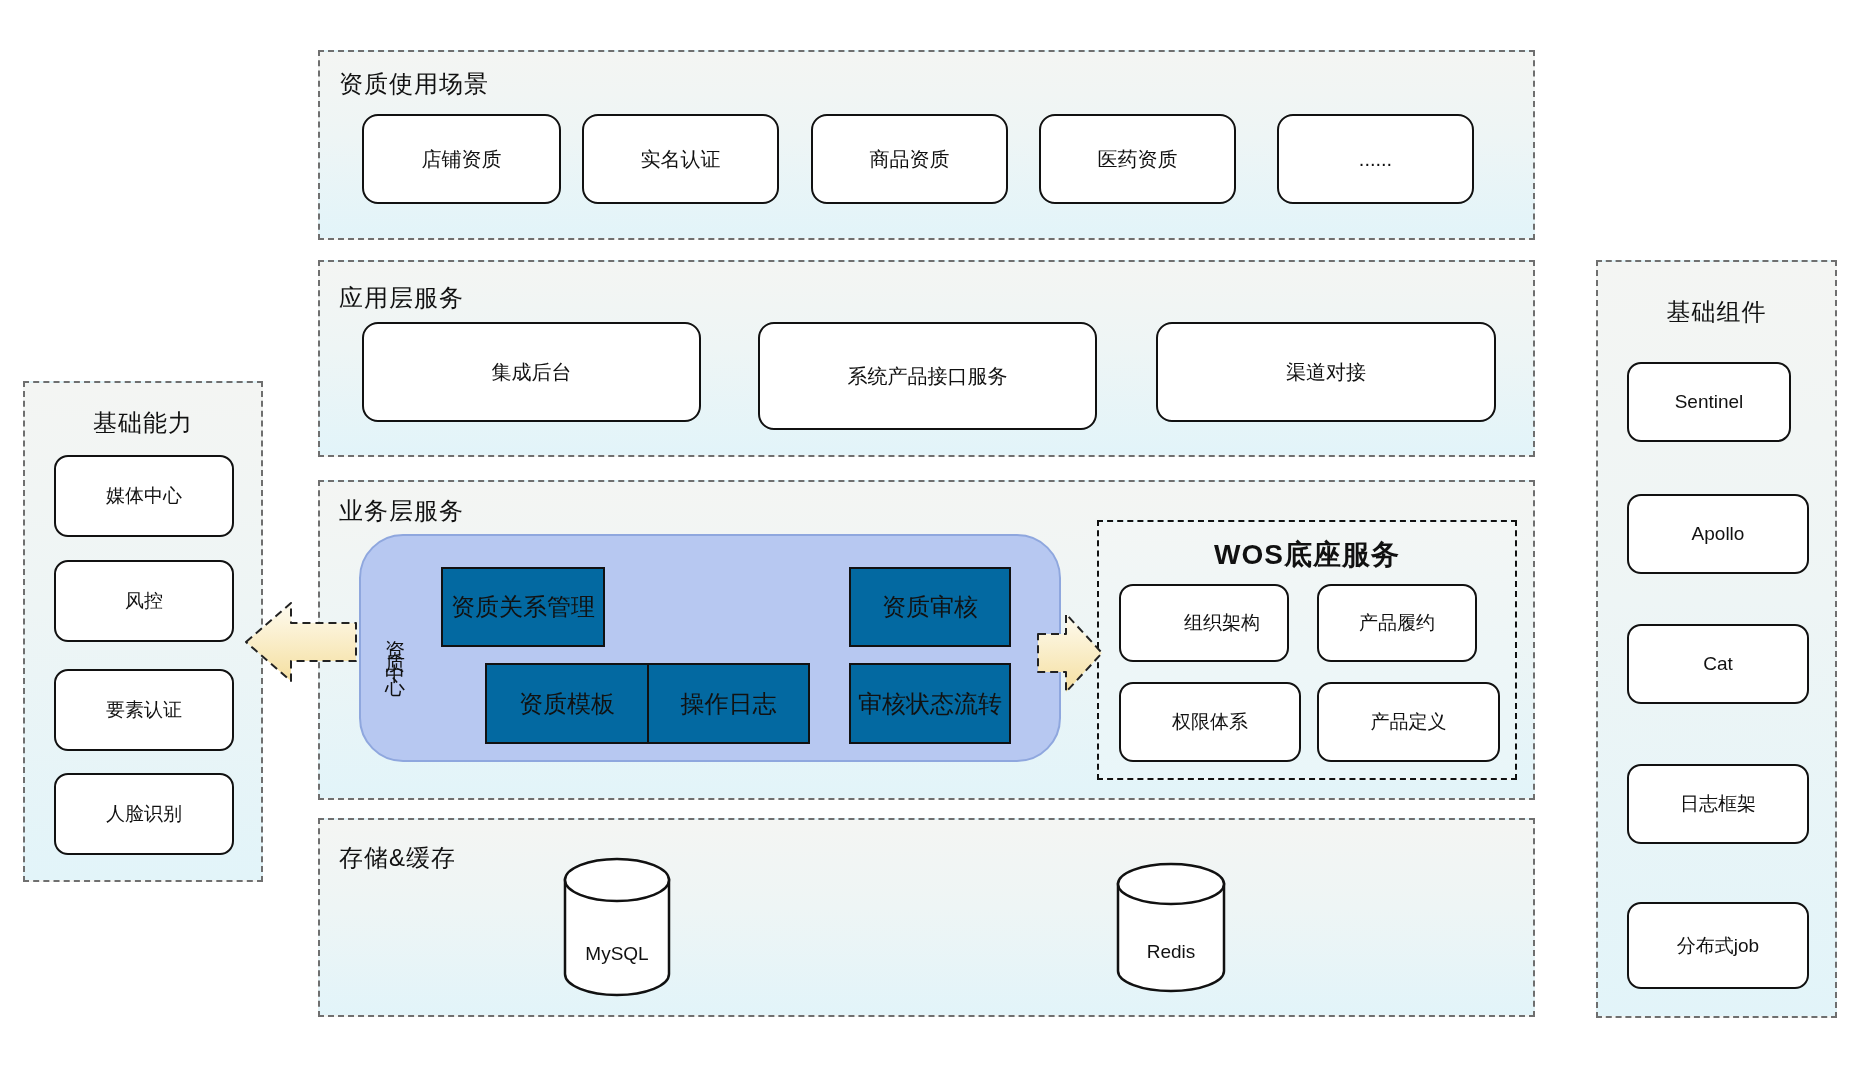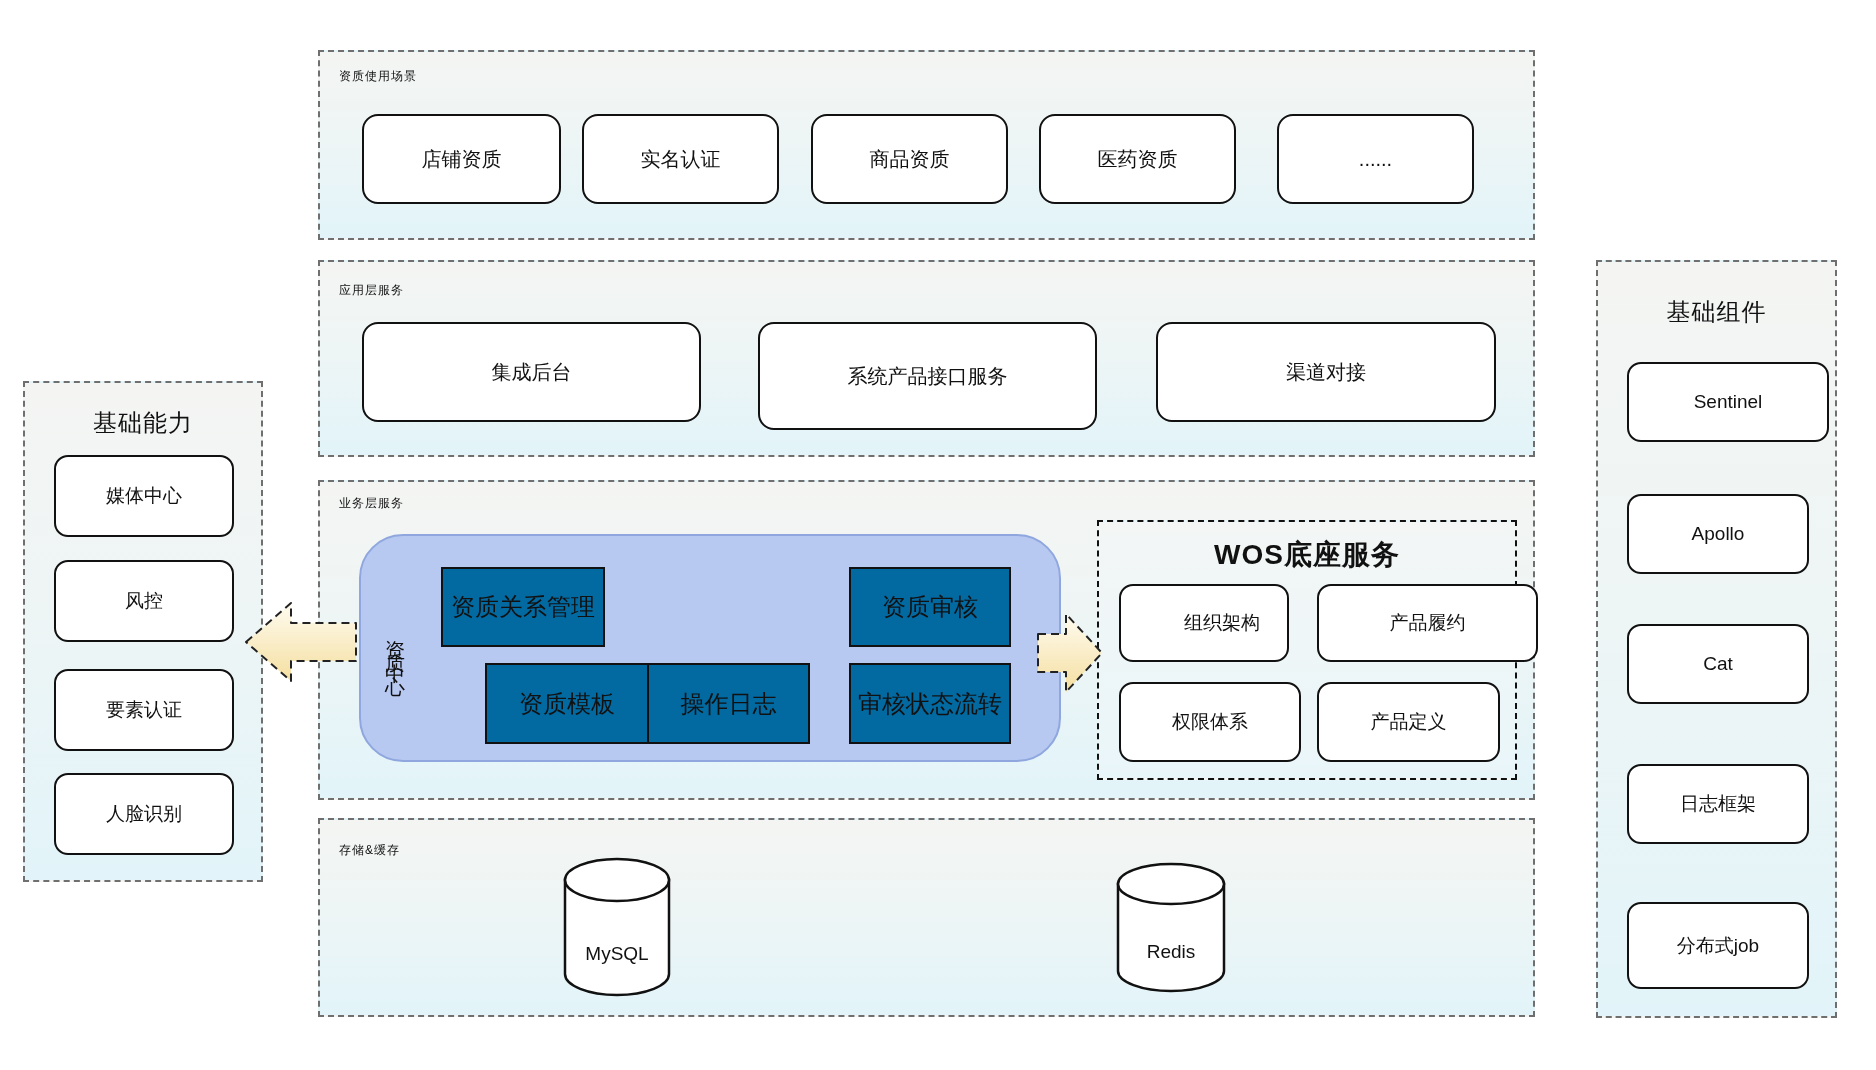--- a/index.html
+++ b/index.html
@@ -16,21 +16,21 @@
   .canvas{
     position:relative;width:1876px;height:1070px;background:#ffffff;overflow:hidden;
     font-family:"Liberation Sans","DejaVu Sans",sans-serif;color:var(--text);
   }
   .panel,.section{
     position:absolute;
     border:2px dashed var(--section-dash);
     background:linear-gradient(180deg,var(--panel-bg-top) 0%,#eef5f5 45%,var(--panel-bg-bottom) 100%);
     box-sizing:border-box;
   }
-  .section-title{position:absolute;font-size:12px;font-weight:500;letter-spacing:1px;white-space:nowrap;}
+  .section-title{position:absolute;font-size:24px;font-weight:500;letter-spacing:1px;white-space:nowrap;}
   .panel-title{position:absolute;left:0;right:0;text-align:center;font-size:24px;font-weight:500;letter-spacing:1px;}
   .pill{
     position:absolute;display:flex;align-items:center;justify-content:center;
     background:#ffffff;border:2px solid var(--box-border);border-radius:16px;
     font-size:20px;white-space:nowrap;box-sizing:border-box;
   }
   .pill.small{font-size:19px;border-radius:14px;}
   .qual-center{
     position:absolute;left:39px;top:52px;width:702px;height:228px;
     background:var(--qual-center-fill);
@@ -96,21 +96,21 @@
       <div class="sq" style="left:80px;top:31px;width:164px;height:80px;">资质关系管理</div>
       <div class="sq" style="left:488px;top:31px;width:162px;height:80px;">资质审核</div>
       <div class="sq" style="left:80px;top:127px;width:164px;height:81px;margin-left:44px;">资质模板</div>
       <div class="sq" style="left:286px;top:127px;width:163px;height:81px;">操作日志</div>
       <div class="sq" style="left:488px;top:127px;width:162px;height:81px;">审核状态流转</div>
     </div>
 
     <div class="wos">
       <div class="wos-title">WOS底座服务</div>
       <div class="pill small" style="left:20px;top:62px;width:170px;height:78px;padding-left:36px;">组织架构</div>
-      <div class="pill small" style="left:218px;top:62px;width:221px;height:78px;">产品履约</div>
+      <div class="pill small" style="left:218px;top:62px;width:160px;height:78px;">产品履约</div>
       <div class="pill small" style="left:20px;top:160px;width:182px;height:80px;">权限体系</div>
       <div class="pill small" style="left:218px;top:160px;width:183px;height:80px;">产品定义</div>
     </div>
   </div>
 
   <svg class="arrow-svg" style="left:244px;top:600px;" width="114" height="84" viewBox="0 0 114 84">
     <defs>
       <linearGradient id="agL" x1="0" y1="0" x2="0" y2="1">
         <stop offset="0" stop-color="#fefbf0"></stop>
         <stop offset="1" stop-color="#f5dfa0"></stop>
@@ -140,20 +140,20 @@
 
     <svg class="cyl" style="left:795px;top:42px;" width="112" height="132" viewBox="0 0 112 132">
       <path d="M3 22 L3 109 A53 20 0 0 0 109 109 L109 22 Z" fill="#ffffff" stroke="#111111" stroke-width="2.5"></path>
       <ellipse cx="56" cy="22" rx="53" ry="20" fill="#ffffff" stroke="#111111" stroke-width="2.5"></ellipse>
       <text x="56" y="96" text-anchor="middle">Redis</text>
     </svg>
   </div>
 
   <div class="panel" style="left:1596px;top:260px;width:241px;height:758px;">
     <div class="panel-title" style="top:34px;">基础组件</div>
-    <div class="pill small" style="left:29px;top:100px;width:202px;height:80px;">Sentinel</div>
+    <div class="pill small" style="left:29px;top:100px;width:164px;height:80px;">Sentinel</div>
     <div class="pill small" style="left:29px;top:232px;width:182px;height:80px;">Apollo</div>
     <div class="pill small" style="left:29px;top:362px;width:182px;height:80px;">Cat</div>
     <div class="pill small" style="left:29px;top:502px;width:182px;height:80px;">日志框架</div>
     <div class="pill small" style="left:29px;top:640px;width:182px;height:87px;">分布式job</div>
   </div>
 
 </div>
 
 </body></html>

